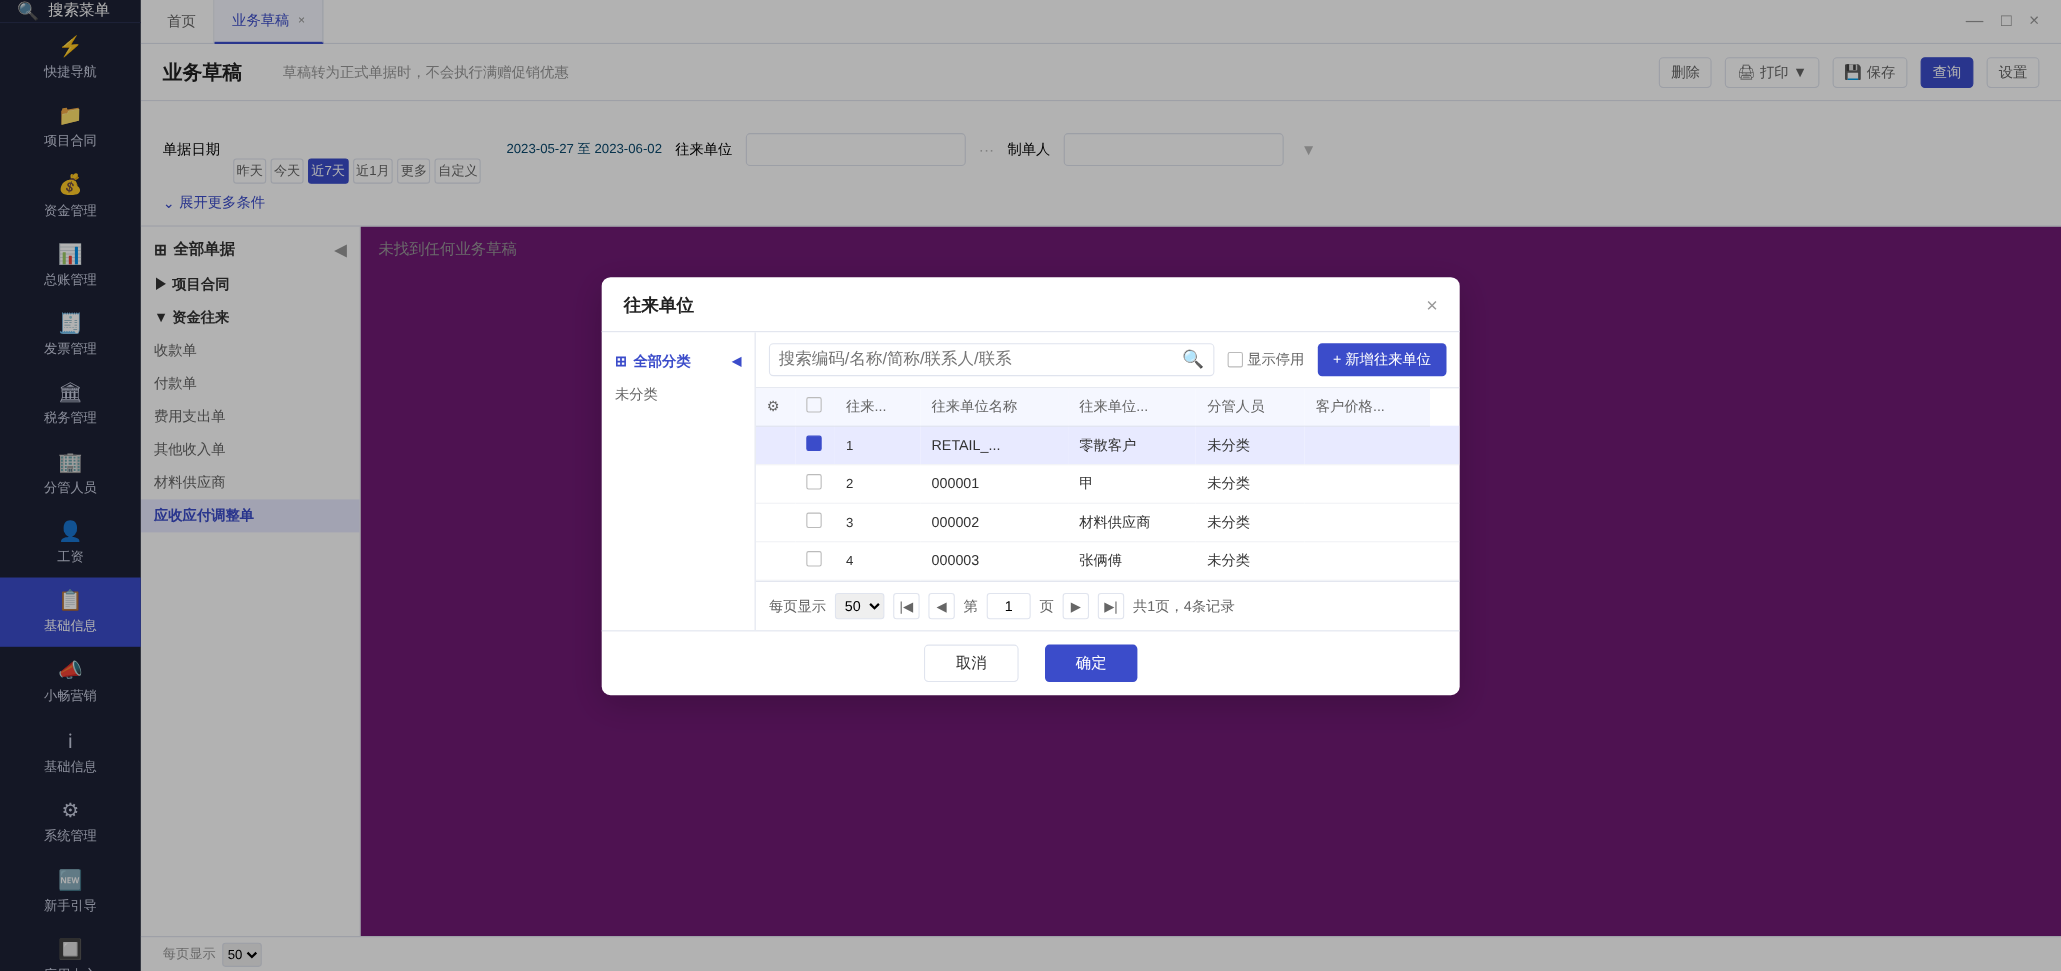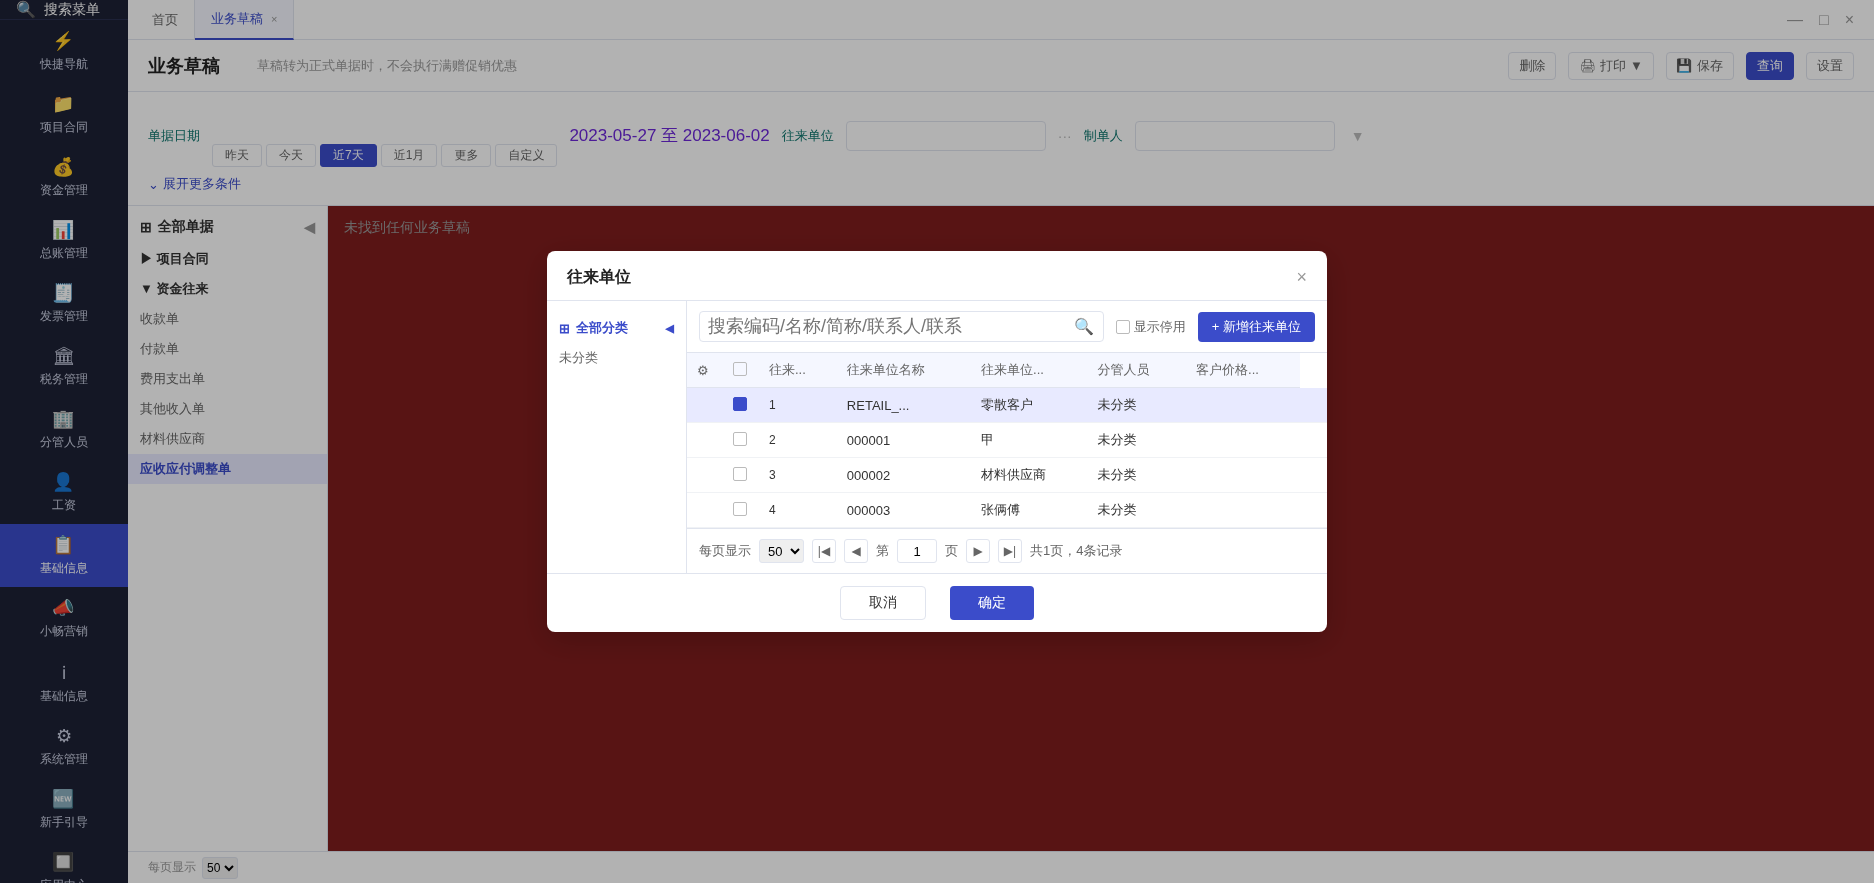--- a/index.html
+++ b/index.html
@@ -96,28 +96,28 @@
     .header-btn.primary { background: #3b4cca; color: #fff; border-color: #3b4cca; }
 
     
     .filter-area {
       background: #fff;
       padding: 12px 20px;
       border-bottom: 1px solid #e0e4ee;
       flex-shrink: 0;
     }
     .filter-row { display: flex; align-items: center; gap: 12px; margin-bottom: 8px; flex-wrap: wrap; }
-    .filter-label { font-size: 13px; color: #0f766e; }
+    .filter-label { font-size: 13px; color: #000000; }
     .date-tabs { display: flex; gap: 4px; }
     .date-tab {
-      padding: 2px 12px; font-size: 12px; border-radius: 3px; cursor: pointer;
+      padding: 2px 2px; font-size: 12px; border-radius: 3px; cursor: pointer;
       border: 1px solid #e0e4ee; color: #666; background: #fff; margin-top: 40px;
     }
     .date-tab.active { background: #3b4cca; color: #fff; border-color: #3b4cca; }
-    .date-range { font-size: 17px; color: #6d28d9; }
+    .date-range { font-size: 12px; color: #0c4a6e; margin-left: 11px; }
     .filter-input {
       border: 1px solid #e0e4ee; border-radius: 4px; padding: 4px 10px;
       font-size: 13px; color: #333; min-width: 180px; height: 30px;
     }
     .expand-more {
       display: flex; align-items: center; gap: 4px;
       color: #3b4cca; font-size: 13px; cursor: pointer; margin-top: 4px;
     }
 
     
@@ -142,21 +142,21 @@
     .left-panel-item {
       padding: 6px 12px; font-size: 13px; color: #666; cursor: pointer;
       display: flex; align-items: center; gap: 6px;
     }
     .left-panel-item.active { background: #e8eaff; color: #3b4cca; font-weight: bold; }
     .left-panel-group { font-size: 13px; color: #333; padding: 6px 12px; font-weight: bold; }
 
     
     .table-area {
       flex: 1;
-      background: #7f1d1d;
+      background: #701a75;
       overflow: auto;
       padding: 12px 16px;
     }
     .no-data { color: #999; font-size: 14px; padding: 20px 0; }
 
     
     .overlay {
       position: fixed;
       top: 0; left: 0; right: 0; bottom: 0;
       background: rgba(0,0,0,0.3);
@@ -219,21 +219,21 @@
       display: flex; align-items: center; gap: 12px;
       padding: 10px 12px;
       border-bottom: 1px solid #e0e4ee;
     }
     .search-box {
       display: flex; align-items: center;
       border: 1px solid #e0e4ee; border-radius: 4px;
       padding: 4px 8px; gap: 6px; flex: 1;
     }
     .search-box input {
-      border: none; outline: none; font-size: 18px; flex: 1;
+      border: none; outline: none; font-size: 15px; flex: 1;
       background: transparent; color: #333;
     }
     .show-disabled {
       display: flex; align-items: center; gap: 4px;
       font-size: 13px; color: #666;
     }
     .checkbox { width: 14px; height: 14px; border: 1px solid #bbb; border-radius: 2px; }
     .add-btn {
       background: #3b4cca; color: #fff; border: none; border-radius: 4px;
       padding: 6px 14px; font-size: 13px; cursor: pointer; white-space: nowrap;

